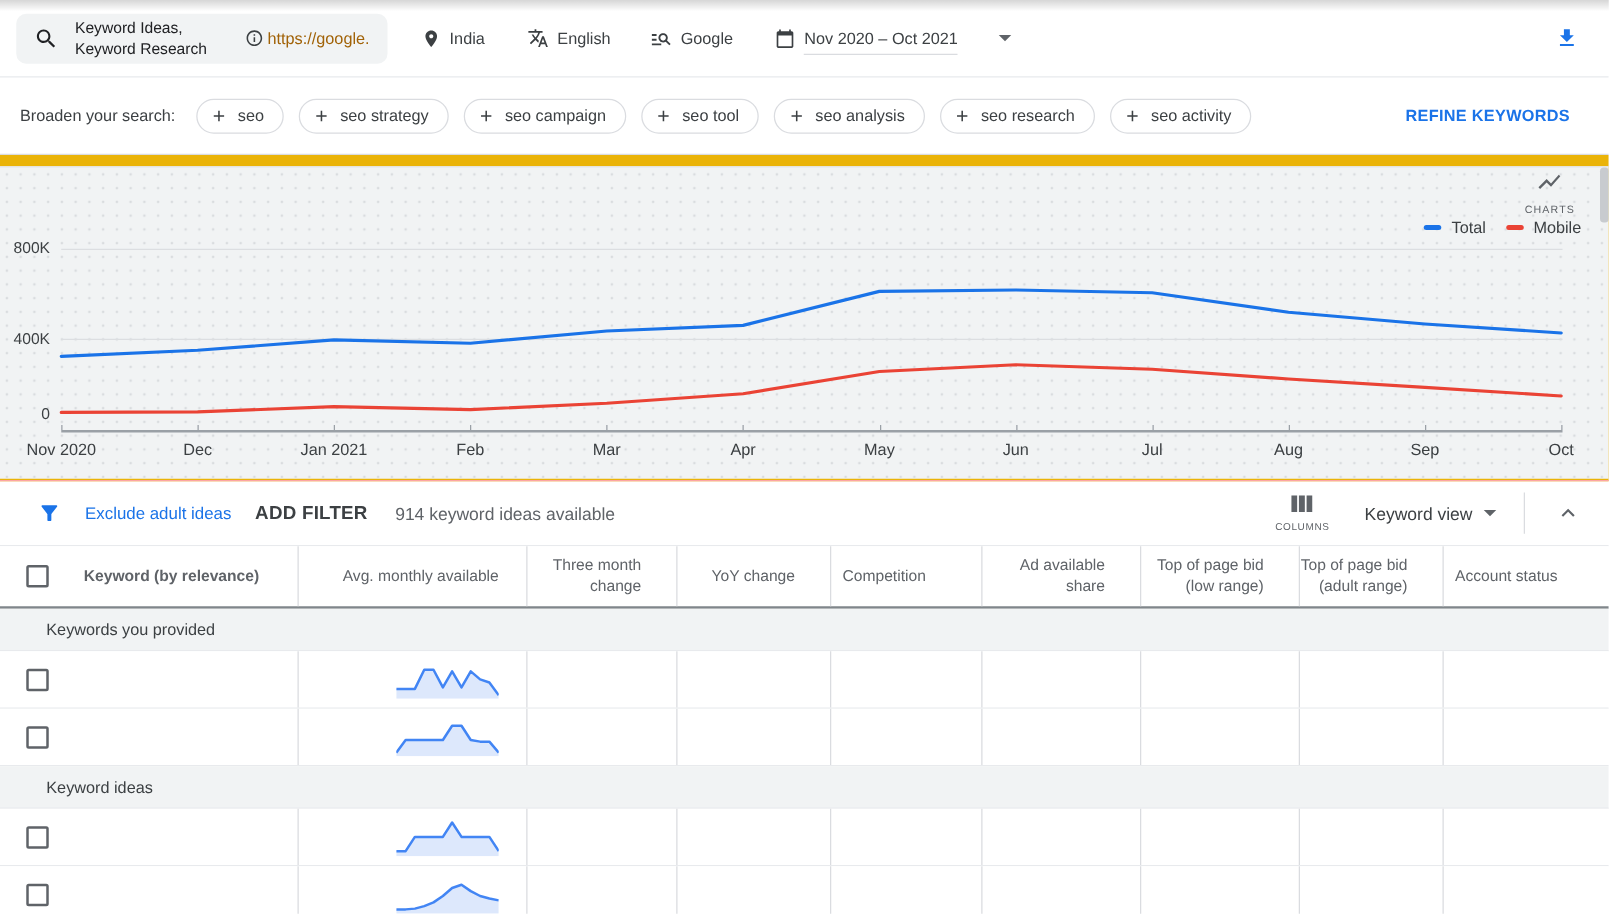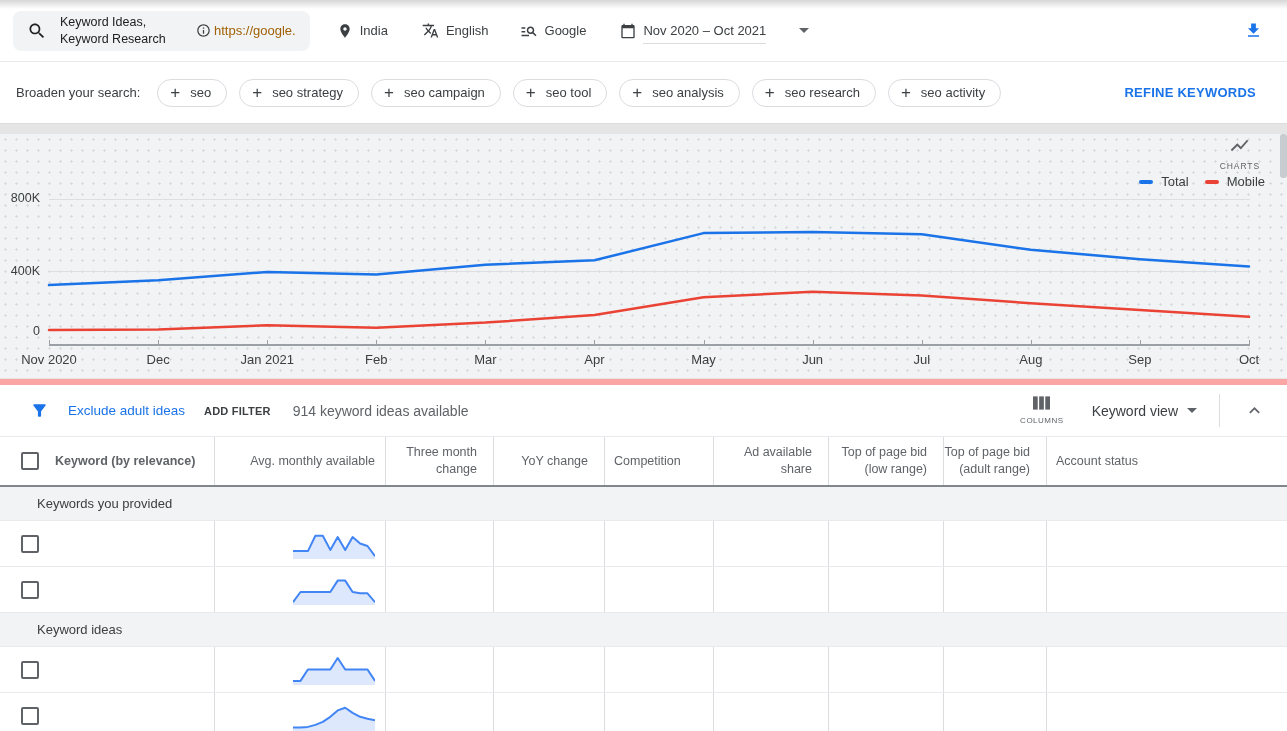--- a/index.html
+++ b/index.html
@@ -27,21 +27,21 @@
   
   .broaden-row { height:62px; display:flex; align-items:center; border-bottom:1px solid #dadce0; padding-left:16px; background:#fff; }
   .broaden-label { font-size:13px; margin-right:17px; }
   .chips { display:flex; gap:12px; }
   .chip { height:28px; border:1px solid #dadce0; border-radius:14px; background:#fff;
     display:flex; align-items:center; padding:0 15px 0 12px; gap:10px; font-size:13px; color:#3c4043; cursor:pointer; }
   .chip .plus { font-size:17px; color:#3c4043; line-height:1; margin-top:-1px; }
   .refine { margin-left:auto; margin-right:31px; color:#1a73e8; font-size:13px; font-weight:bold; letter-spacing:.25px; cursor:pointer; }
 
   
-  .chart-section { height:261px; position:relative; background:#e5e5e5; border-bottom:6px solid #fca5a5; }
+  .chart-section { height:261px; position:relative; background:#eab308; border-bottom:1px solid #fca5a5; }
   .chart-bg { position:absolute; left:0; right:0; top:9px; bottom:1px; background:#f1f3f4;
     background-image:radial-gradient(#d9dcdf 1px, transparent 1.3px); background-size:11px 11px; border-top:1px solid #e3e5e8; }
   .charts-btn { position:absolute; top:11px; right:27px; text-align:center; color:#5f6368; cursor:pointer; }
   .charts-btn .lbl { font-size:8.5px; letter-spacing:.9px; color:#5f6368; margin-top:1px; }
   .legend { position:absolute; top:50px; right:22px; display:flex; gap:16px; align-items:center; font-size:13px; color:#3c4043; }
   .legend .item { display:flex; align-items:center; gap:8px; cursor:pointer; }
   .legend .swatch { width:14px; height:4px; border-radius:2px; }
   .plot { position:absolute; left:0; right:0; top:74px; height:147px; }
   .gridline { position:absolute; left:49px; right:37px; height:1px; background:#dcdee1; }
   .g800 { top:1px; } .g400 { top:73px; }
@@ -49,31 +49,31 @@
   .tick { position:absolute; bottom:1px; width:1px; height:4px; background:#9aa0a6; }
   .plot svg { position:absolute; left:0; top:0; }
   .ylab { position:absolute; width:40px; text-align:right; font-size:12.5px; color:#3c4043; }
   .xlab { position:absolute; top:228px; transform:translateX(-50%); font-size:13px; color:#3c4043; white-space:nowrap; }
   .chart-scrollbar { position:absolute; top:10px; right:0; width:7px; height:44px; background:#c8cbcf; border-radius:3px; cursor:pointer; }
 
   
   .filter-row { height:52px; display:flex; align-items:center; background:#fff; border-bottom:1px solid #e8eaed; }
   .funnel { margin-left:30px; display:flex; cursor:pointer; }
   .exclude { margin-left:19px; color:#1a73e8; font-size:13.5px; cursor:pointer; }
-  .add-filter { margin-left:19px; color:#3c4043; font-size:11px; font-weight:bold; letter-spacing:.2px; cursor:pointer; }
+  .add-filter { margin-left:19px; color:#3c4043; font-size:15px; font-weight:bold; letter-spacing:.2px; cursor:pointer; }
   .result-count { margin-left:22px; color:#5f6368; font-size:14px; }
   .filter-right { margin-left:auto; display:flex; align-items:center; }
   .columns-btn { text-align:center; color:#5f6368; cursor:pointer; margin-right:28px; }
   .columns-btn .lbl { font-size:8px; letter-spacing:.5px; margin-top:2px; }
   .view-btn { display:flex; align-items:center; gap:9px; font-size:14px; color:#3c4043; cursor:pointer; margin-right:22px; }
   .v-divider { width:1px; height:33px; background:#dadce0; margin-right:24px; }
   .collapse-btn { margin-right:22px; display:flex; cursor:pointer; }
 
   
-  .grid-row { display:grid; grid-template-columns:46px 168px 171px 108px 111px 109px 115px 115px 103px 1fr; }
+  .grid-row { display:grid; grid-template-columns:46px 168px 171px 108px 111px 109px 115px 115px 103px 1fr;gap:12px; }
   .thead { height:50px; border-bottom:2px solid #80868b; background:#fff; }
   .thead > div { display:flex; align-items:center; font-size:12.5px; color:#5f6368; line-height:1.35; }
   .cell-b { border-left:1px solid #dadce0; }
   .h-check { padding-left:21px; }
   .h-keyword { font-weight:bold; color:#3c4043; padding-left:9px; }
   .al-r { justify-content:flex-end; text-align:right; padding-right:16px; }
   .al-l { padding-left:9px; }
   .h-avg { padding-right:10px; }
   .checkbox { width:18px; height:18px; border:2px solid #5f6368; border-radius:2px; background:#fff; cursor:pointer; flex:none; }
   .section-row { height:34px; background:#f1f3f4; display:flex; align-items:center; padding-left:37px;

